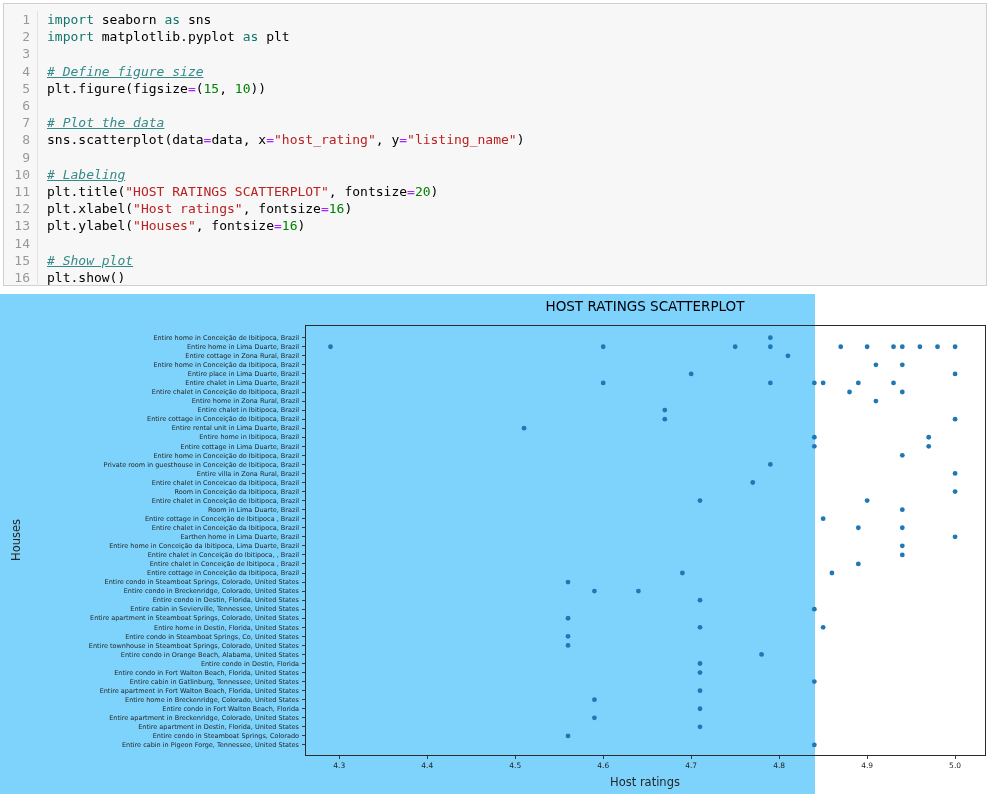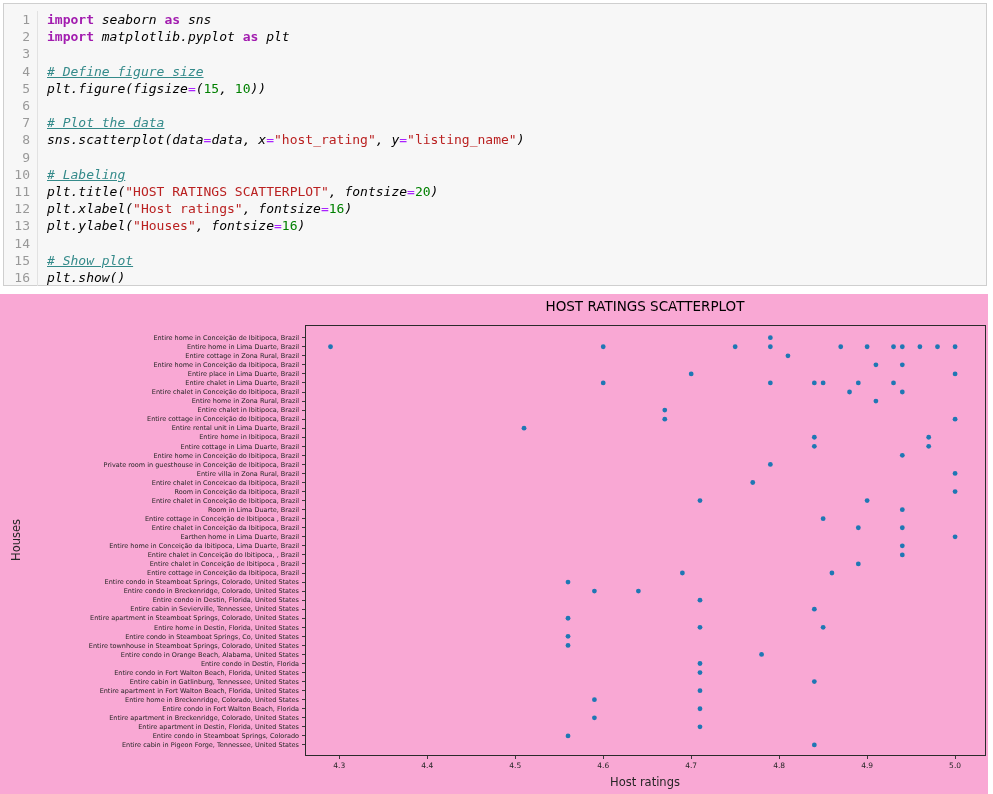--- a/index.html
+++ b/index.html
@@ -8,28 +8,28 @@
   
   #cell{position:absolute;left:3px;top:3px;width:984px;height:283px;
         background:#f7f7f7;border:1px solid #cfcfcf;box-sizing:border-box;
         padding:7px 0 0 0;
         font-family:"DejaVu Sans Mono","Liberation Mono",monospace;
         font-size:13px;line-height:17.2px;white-space:pre;}
   .code-line{display:flex;}
   .ln{width:26px;flex:0 0 26px;text-align:right;padding-right:7px;color:#999;
       border-right:1px solid #e2e2e2;user-select:none;}
   .src{padding-left:9px;color:#000;}
-  .tok-kw{color:#a21caf;font-weight:bold;}
+  .tok-kw{color:#0f766e;font-weight:normal;}
   .tok-cm{color:#348a8a;font-style:italic;text-decoration:underline;}
   .tok-st{color:#ba2121;}
   .tok-nu{color:#008000;}
   .tok-op{color:#aa22ff;}
-  .tok-pl{color:#000;font-style:italic;}
+  .tok-pl{color:#000;}
   
-  #figure{position:absolute;left:0;top:294px;width:988px;height:500px;background:#f9a8d4;}
+  #figure{position:absolute;left:0;top:294px;width:815px;height:500px;background:#7dd3fc;}
   svg text{fill:#262626;font-family:"DejaVu Sans",sans-serif;}
   .chart-title{font-size:13.5px;text-anchor:middle;fill:#000;}
   .axes-frame{fill:none;stroke:#2b2b2b;stroke-width:1;shape-rendering:crispEdges;}
   .tick{stroke:#2b2b2b;stroke-width:0.9;shape-rendering:crispEdges;}
   .xtick-label{font-size:7.5px;text-anchor:middle;}
   .ytick-label{font-size:6.5px;text-anchor:end;}
   .axis-label{font-size:11.5px;text-anchor:middle;}
   .dot{stroke:none;}
 </style>
 </head>

